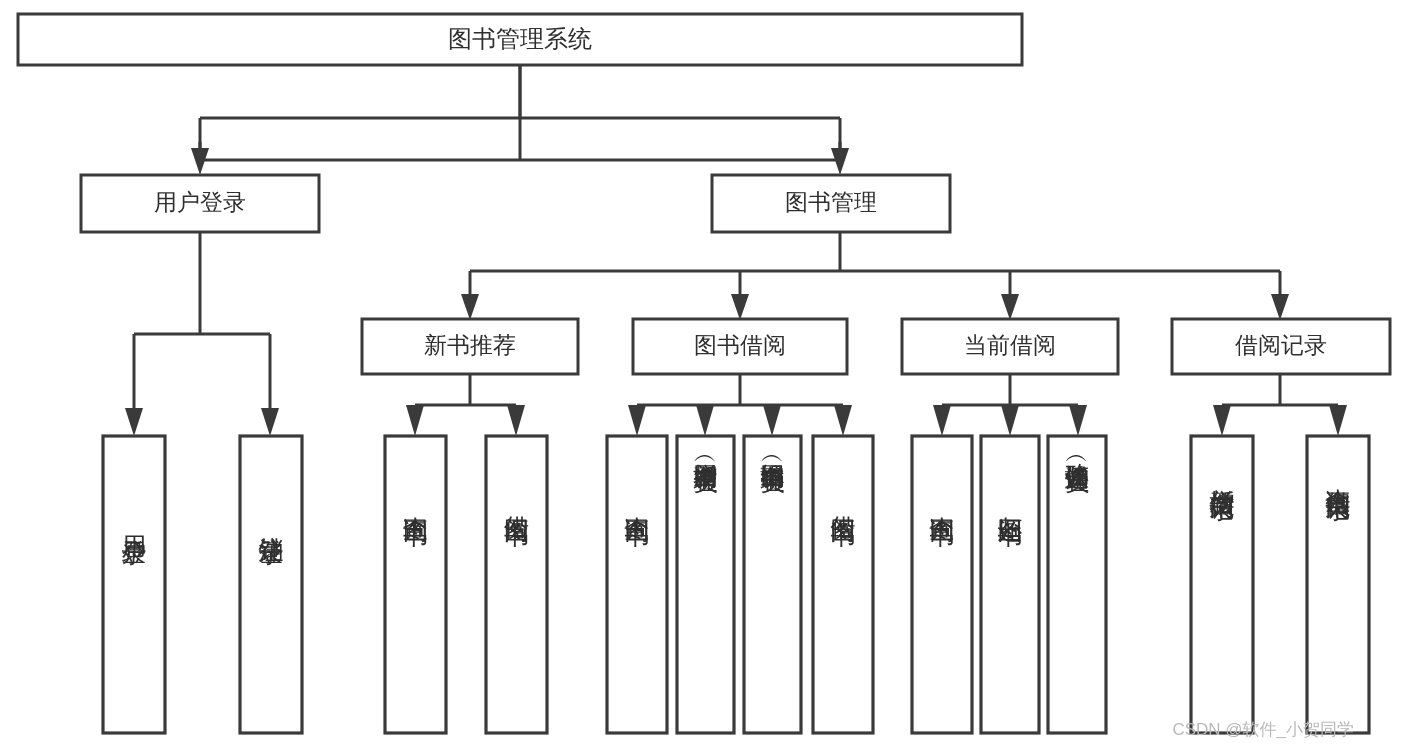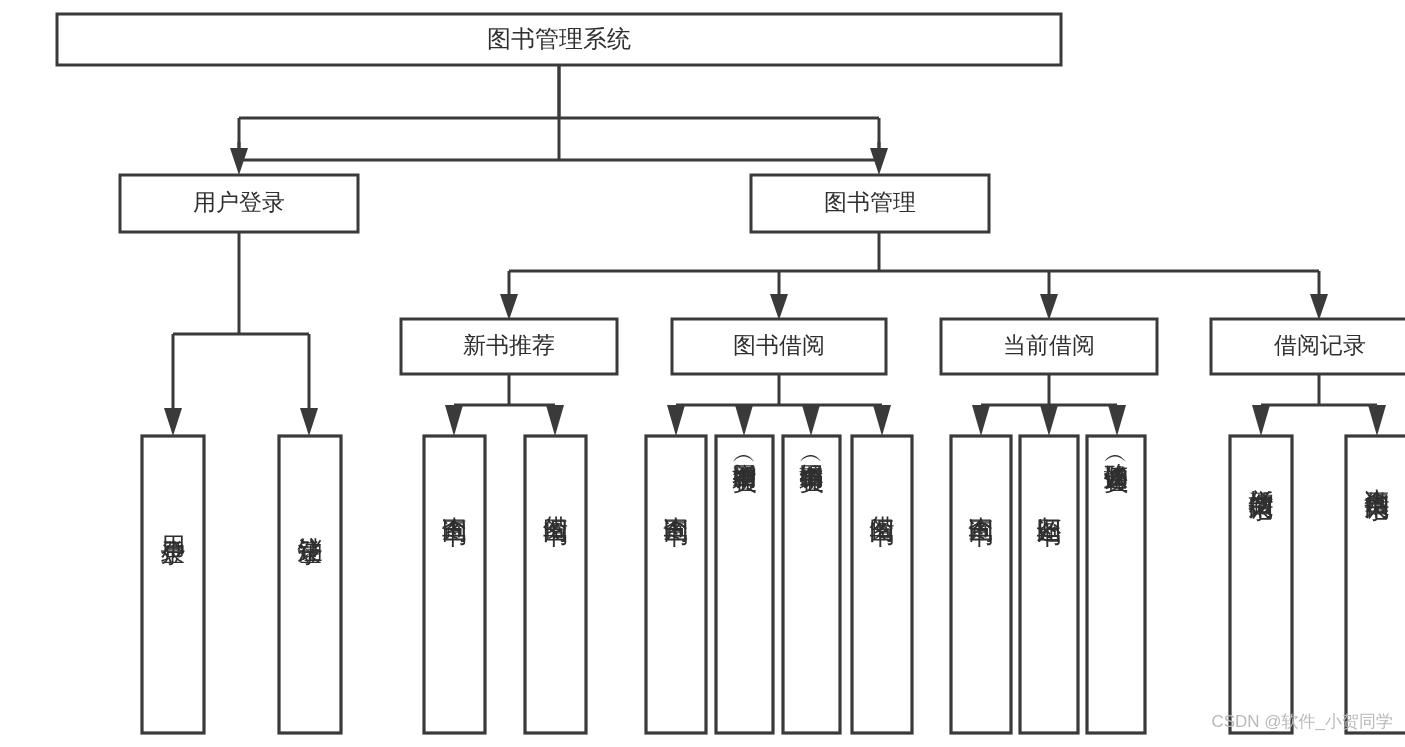--- a/index.html
+++ b/index.html
@@ -11,21 +11,20 @@
     width: 1405px;
     height: 747px;
     font-family: "Liberation Sans", "DejaVu Sans", sans-serif;
     overflow: hidden;
     position: relative;
   }
   #diagram-root {
     position: relative;
     width: 1366px;
     height: 747px;
-    margin-left: 39px;
   }
   svg#flow {
     display: block;
     width: 1405px;
     height: 747px;
   }
   .node-box {
     fill: #ffffff;
     stroke: #3a3a3a;
     stroke-width: 3;
@@ -68,21 +67,21 @@
     line-height: 1.08;
     color: #2f2f2f;
     writing-mode: vertical-rl;
     text-orientation: upright;
     letter-spacing: 2px;
     white-space: nowrap;
   }
   .watermark {
     position: absolute;
     right: 12px;
-    bottom: 14px;
+    bottom: 6px;
     font-family: "Liberation Sans", "DejaVu Sans", sans-serif;
     font-size: 17px;
     color: #b9b9b9;
     white-space: nowrap;
     pointer-events: none;
   }
 </style>
 </head>
 <body>
 

